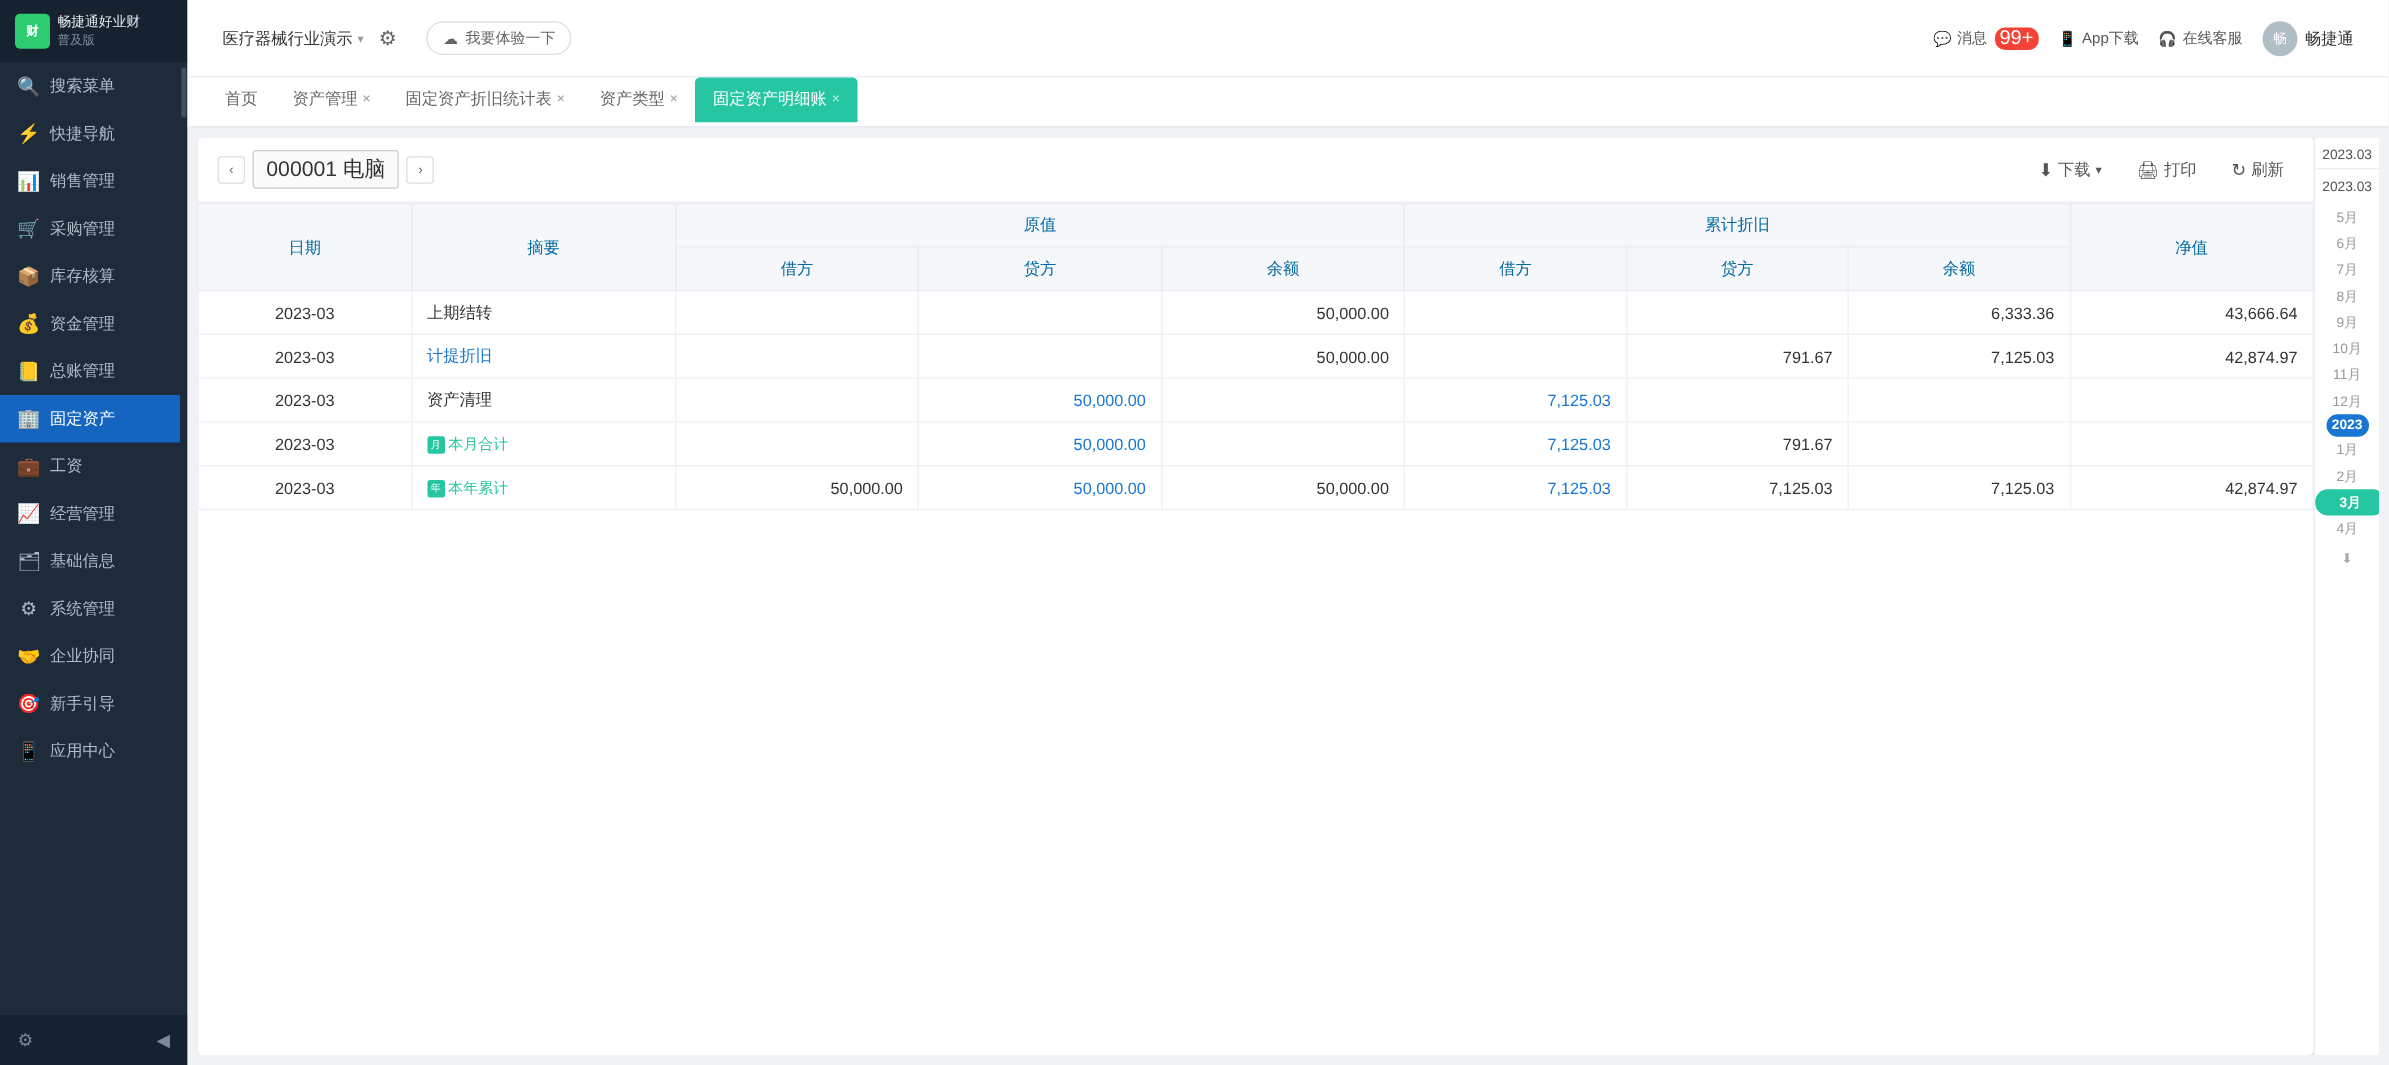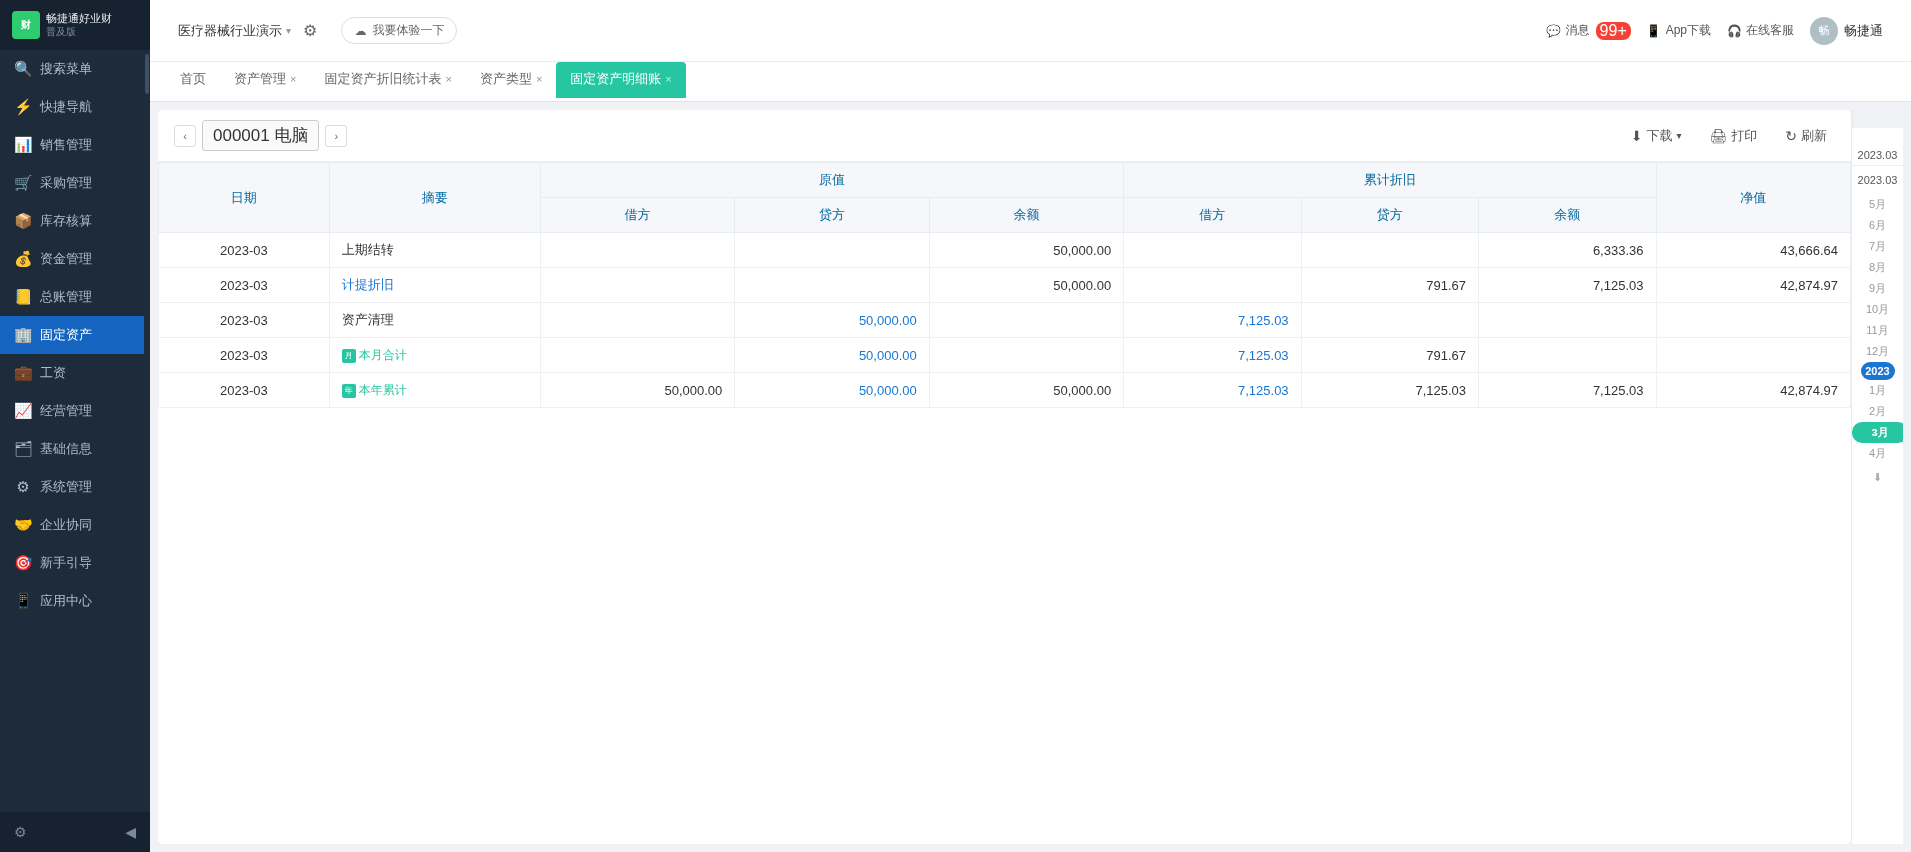--- a/index.html
+++ b/index.html
@@ -226,38 +226,37 @@
     }
 
     
     .right-panel {
       width: 52px;
       background: #fff;
       border-left: 1px solid #e8ecf0;
       display: flex;
       flex-direction: column;
       align-items: center;
-      padding: 17px 0;
+      padding: 4px 0;
       overflow-y: auto;
       flex-shrink: 0;
-      margin-top: 18px;
     }
     .right-panel::-webkit-scrollbar { display: none; }
     .right-panel-header {
       font-size: 11px; color: #666; text-align: center;
       padding: 4px 2px; border-bottom: 1px solid #eee; width: 100%;
       margin-bottom: 4px;
     }
     .timeline-item {
       font-size: 11px; color: #999; padding: 3px 0;
       cursor: pointer; width: 100%; text-align: center;
     }
     .timeline-item.active-month {
       background: #26c6a2; color: white; border-radius: 10px;
-      font-weight: bold; width: 56px; margin: 0 auto; font-family: Liberation Mono, monospace;
+      font-weight: bold; width: 56px; margin: 0 auto;
     }
     .timeline-item.active-year {
       background: #1976d2; color: white; border-radius: 10px;
       font-weight: bold; width: 34px; margin: 0 auto; text-align: center;
     }
   </style>
 </head>
 <body>
 
 <div class="sidebar">

